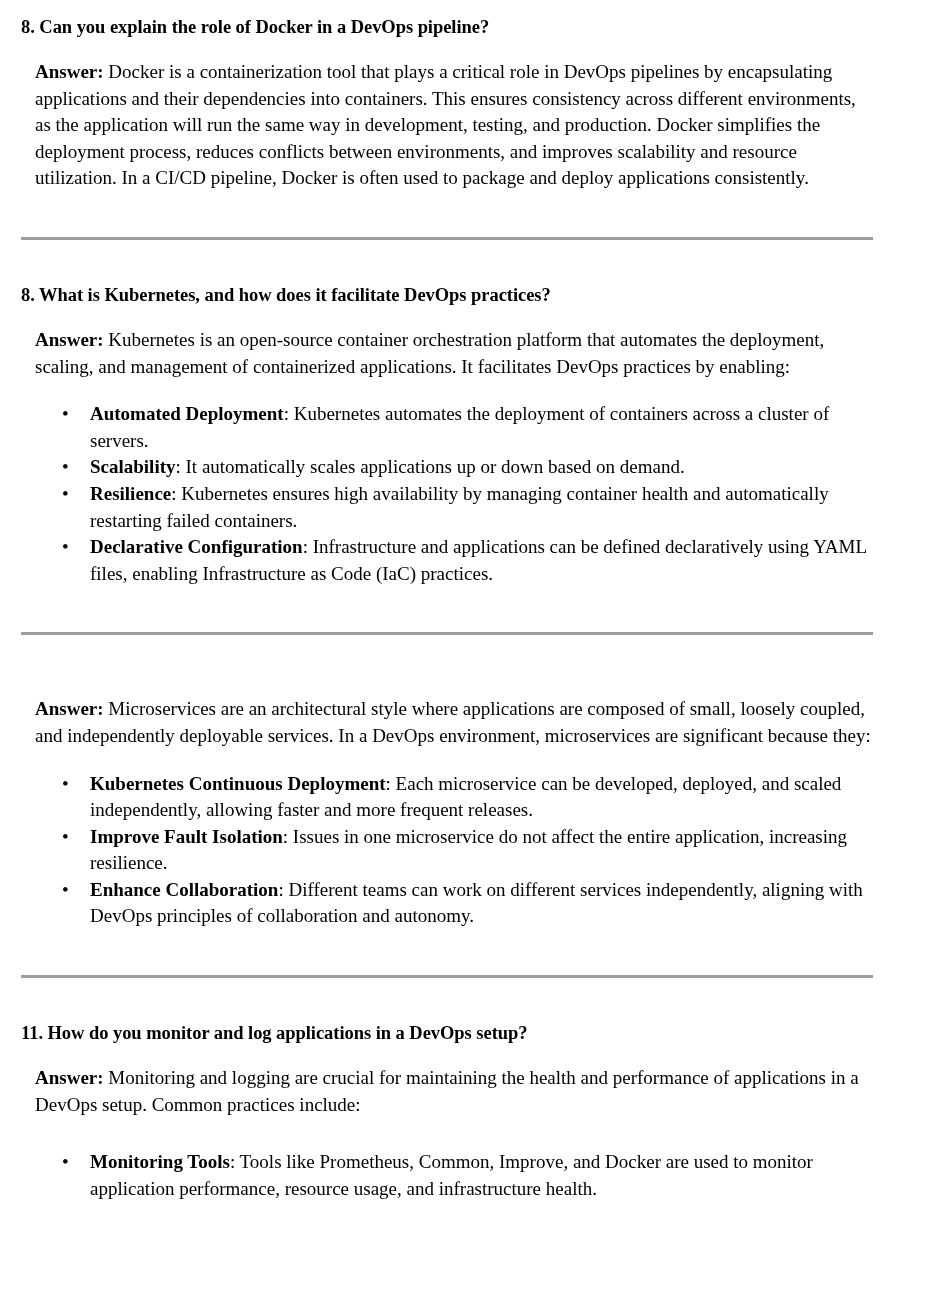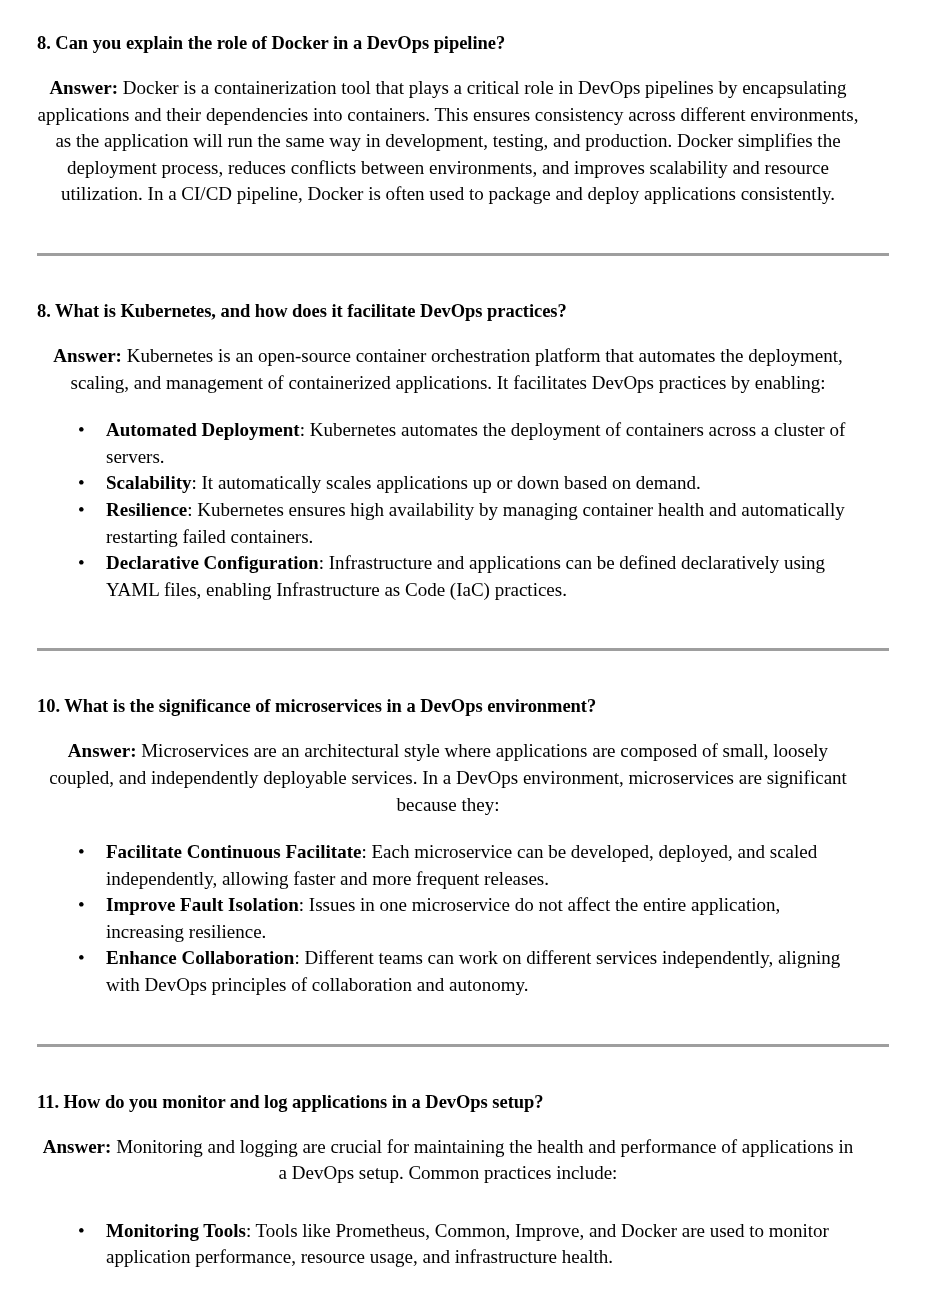--- a/index.html
+++ b/index.html
@@ -12,21 +12,21 @@
     height: 1298px;
     overflow: hidden;
     font-family: "Liberation Serif", "DejaVu Serif", serif;
     color: #000000;
     -webkit-font-smoothing: antialiased;
   }
   .page {
     width: 938px;
     height: 1074px;
     position: relative;
-    padding: 16px;
+    padding: 0;
     box-sizing: border-box;
   }
   .content {
     padding: 14px 63px 0 21px;
   }
 
   .qa-section {
     margin: 0;
   }
 
@@ -35,23 +35,23 @@
     font-weight: bold;
     line-height: 26px;
     margin: 0 0 0 0;
     padding: 0;
     letter-spacing: -0.05px;
   }
 
   p.answer {
     font-size: 19px;
     line-height: 26.6px;
-    margin: 19px 0 0 0;
+    margin: 19px 0 0 14px;
     padding: 0;
-    text-align: center;
+    text-align: left;
   }
   p.answer .lead {
     font-weight: bold;
   }
 
   ul.bullets {
     list-style: none;
     margin: 21px 0 0 0;
     padding: 0;
   }
@@ -136,26 +136,25 @@
       </ul>
     </section>
 
     <div class="gap-before-divider"></div>
     <div class="divider-wrap">
       <hr class="divider">
     </div>
     <div class="gap-after-divider"></div>
 
     <section class="qa-section">
-      <h2 class="question">10. What is the significance of microservices in a DevOps environment?</h2>
       <p class="answer"><span class="lead">Answer:</span><span> Microservices are an architectural style where applications are composed of small, loosely coupled, and independently deployable services. In a DevOps environment, microservices are significant because they:</span></p>
       <ul class="bullets">
         <li>
           <span class="marker">•</span>
-          <span class="term">Facilitate Continuous Facilitate</span><span>: Each microservice can be developed, deployed, and scaled independently, allowing faster and more frequent releases.</span>
+          <span class="term">Kubernetes Continuous Deployment</span><span>: Each microservice can be developed, deployed, and scaled independently, allowing faster and more frequent releases.</span>
         </li>
         <li>
           <span class="marker">•</span>
           <span class="term">Improve Fault Isolation</span><span>: Issues in one microservice do not affect the entire application, increasing resilience.</span>
         </li>
         <li>
           <span class="marker">•</span>
           <span class="term">Enhance Collaboration</span><span>: Different teams can work on different services independently, aligning with DevOps principles of collaboration and autonomy.</span>
         </li>
       </ul>

